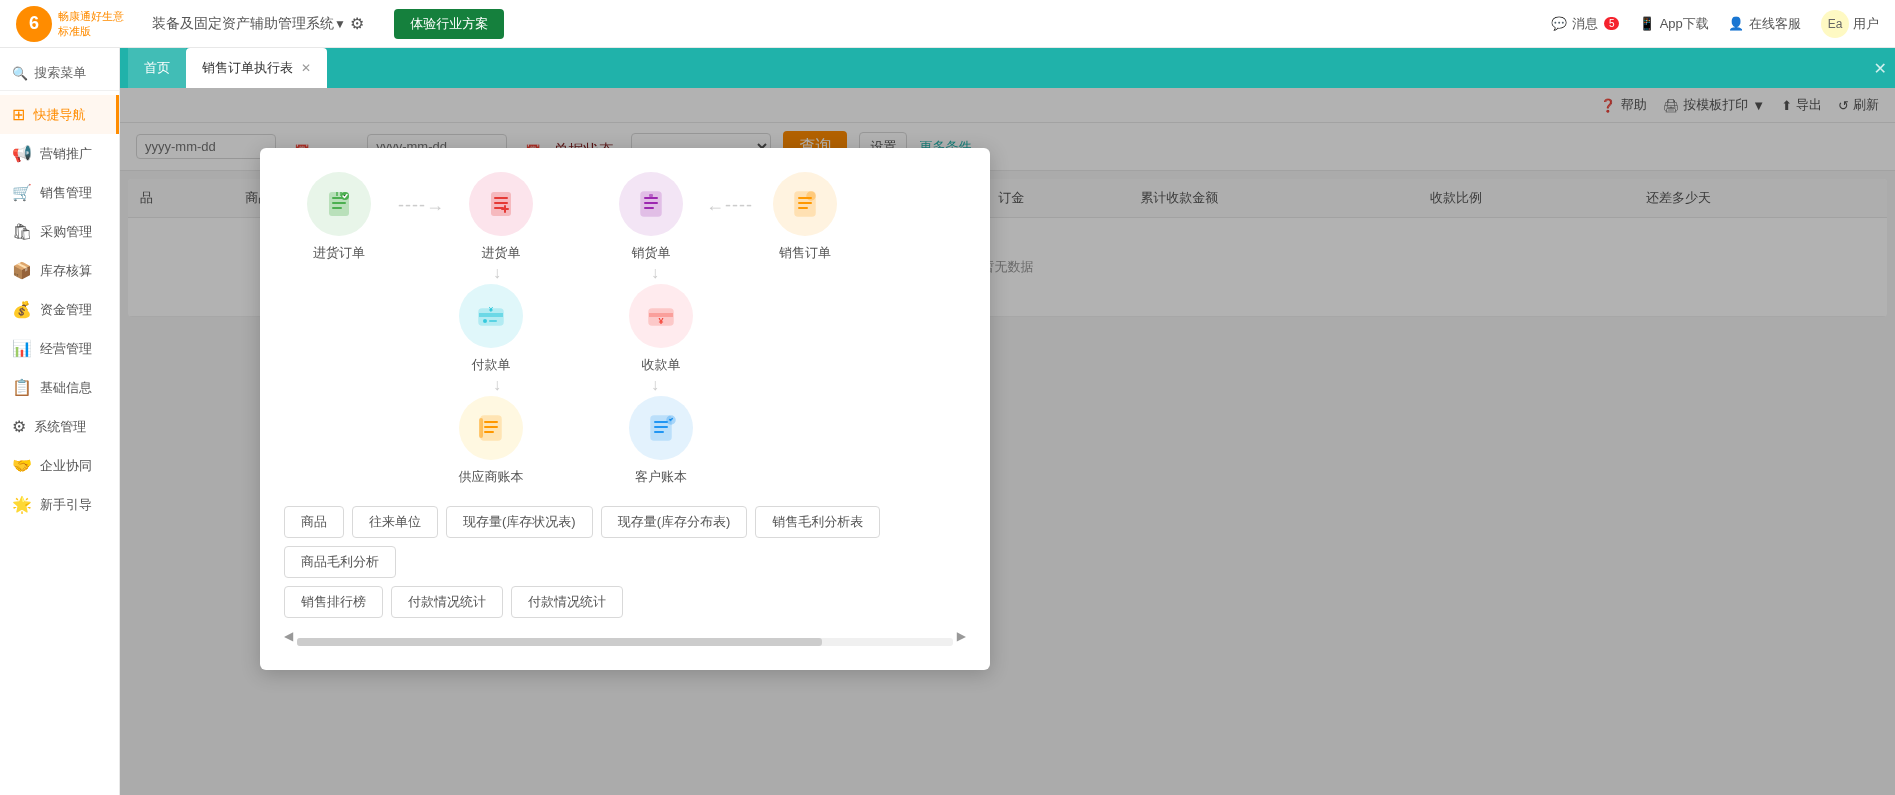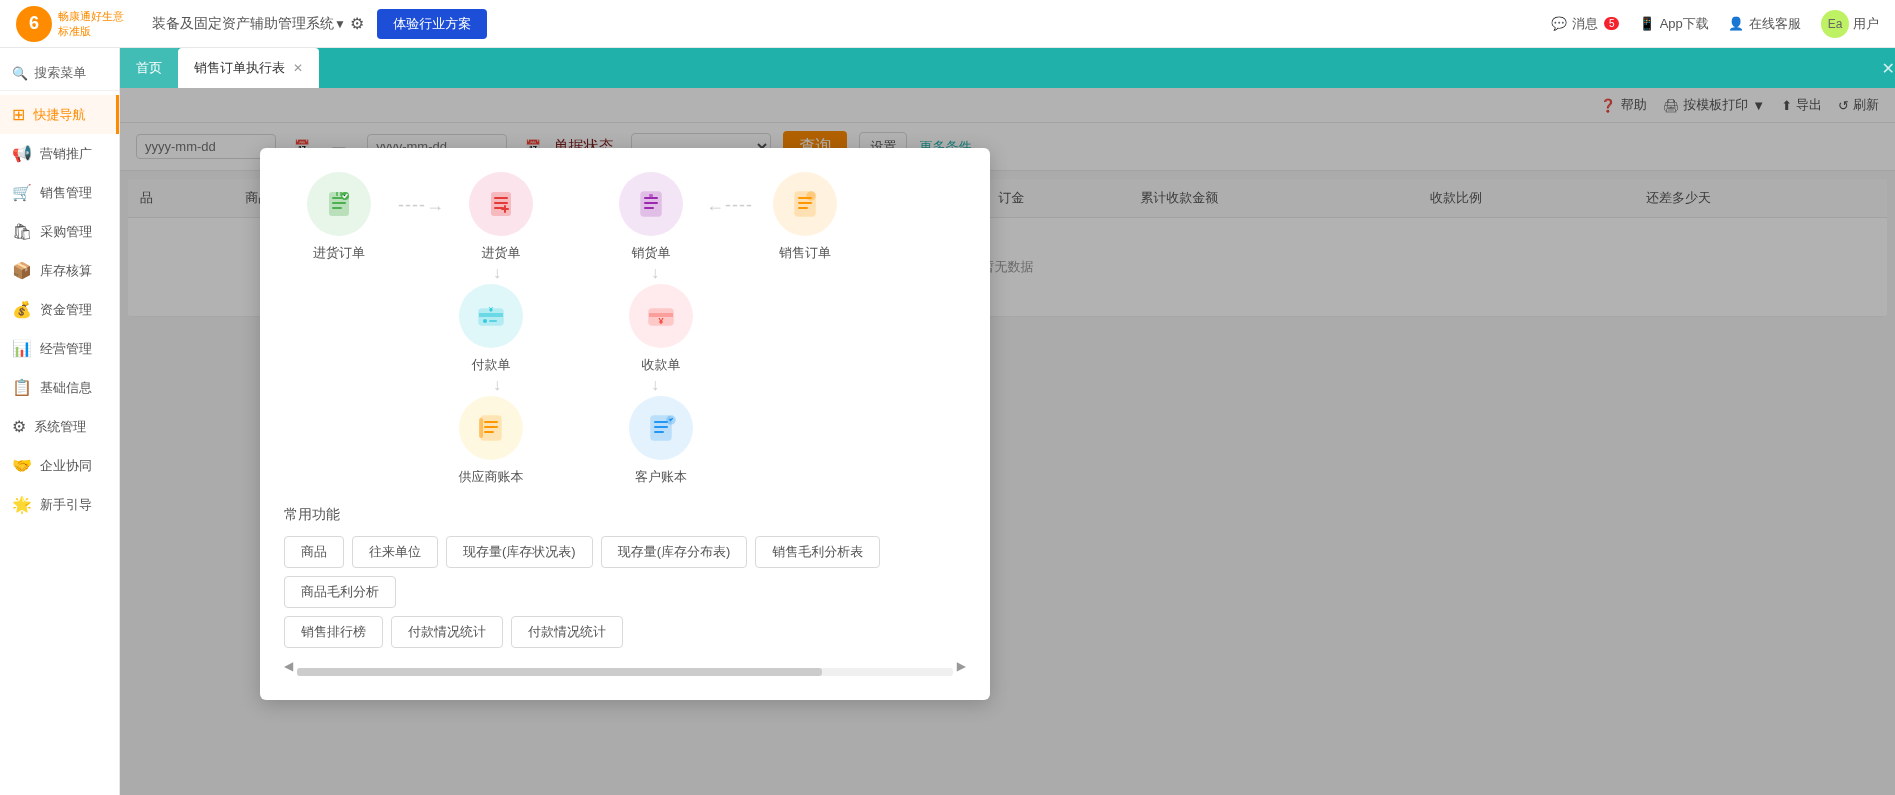--- a/index.html
+++ b/index.html
@@ -11,57 +11,57 @@
       background: #fff; height: 48px; padding: 0 16px;
       border-bottom: 1px solid #e8e8e8; position: relative; z-index: 10;
     }
     .logo-area { display: flex; align-items: center; width: 120px; }
     .logo-icon { width: 36px; height: 36px; background: #ff8c00; border-radius: 50%; display: flex; align-items: center; justify-content: center; color: #fff; font-size: 18px; font-weight: bold; margin-right: 6px; }
     .logo-text { font-size: 11px; color: #ff8c00; line-height: 1.3; }
     .system-title { display: flex; align-items: center; gap: 0; color: #333; font-size: 14px; margin-left: 16px; }
     .system-title span { color: #555; }
     .dropdown-arrow { color: #999; font-size: 12px; }
     .settings-icon { color: #666; font-size: 16px; cursor: pointer; margin-left: 4px; }
-    .trial-btn { background: #1d4ed8; color: #fff; border: none; padding: 6px 16px; border-radius: 4px; cursor: pointer; margin-left: 13px; font-size: 13px; }
+    .trial-btn { background: #15803d; color: #fff; border: none; padding: 6px 16px; border-radius: 4px; cursor: pointer; margin-left: 30px; font-size: 13px; }
     .header-right { margin-left: auto; display: flex; align-items: center; gap: 20px; color: #555; font-size: 13px; }
     .header-right-item { display: flex; align-items: center; gap: 4px; cursor: pointer; }
     .badge { background: #f5222d; color: #fff; border-radius: 10px; padding: 1px 5px; font-size: 10px; margin-left: 2px; }
-    .user-avatar { width: 28px; height: 28px; border-radius: 50%; background: #bef264; display: flex; align-items: center; justify-content: center; font-size: 12px; color: #666; }
+    .user-avatar { width: 28px; height: 28px; border-radius: 50%; background: #fef9c3; display: flex; align-items: center; justify-content: center; font-size: 12px; color: #666; }
 
     
     .main-layout { display: flex; height: calc(100vh - 48px); }
 
     
     .sidebar { width: 120px; background: #fff; border-right: 1px solid #e8e8e8; display: flex; flex-direction: column; padding: 8px 0; }
     .sidebar-search { display: flex; align-items: center; gap: 6px; padding: 8px 12px; color: #666; cursor: pointer; font-size: 13px; border-bottom: 1px solid #f0f0f0; margin-bottom: 4px; }
     .sidebar-item { display: flex; align-items: center; gap: 8px; padding: 10px 12px; color: #555; cursor: pointer; font-size: 13px; }
     .sidebar-item.active { background: #fff7f0; color: #ff8c00; border-right: 3px solid #ff8c00; }
     .sidebar-item .item-icon { font-size: 16px; }
 
     
     .content-area { flex: 1; display: flex; flex-direction: column; overflow: hidden; }
 
     
-    .tab-bar { display: flex; align-items: center; background: #20b2aa; height: 40px; padding: 0 0; }
+    .tab-bar { display: flex; align-items: center; background: #20b2aa; height: 40px; padding: 0 8px; }
     .tab-item { padding: 0 16px; height: 40px; display: flex; align-items: center; cursor: pointer; color: rgba(255,255,255,0.8); font-size: 13px; position: relative; }
     .tab-item.home { background: rgba(255,255,255,0.15); color: #fff; }
     .tab-item.active { background: #fff; color: #333; border-radius: 4px 4px 0 0; }
     .tab-item .close-btn { margin-left: 8px; color: #999; font-size: 12px; }
     .tab-bar-end { margin-left: auto; color: rgba(255,255,255,0.8); font-size: 16px; cursor: pointer; }
 
     
     .page-content { flex: 1; overflow: auto; background: #f5f5f5; position: relative; }
 
     
     .toolbar { display: flex; align-items: center; background: #fff; padding: 8px 16px; border-bottom: 1px solid #e8e8e8; gap: 16px; }
     .toolbar-btn { display: flex; align-items: center; gap: 4px; color: #555; cursor: pointer; font-size: 13px; }
 
     
     .filter-bar { display: flex; align-items: center; background: #fff; padding: 8px 16px; border-bottom: 1px solid #e8e8e8; gap: 12px; flex-wrap: wrap; }
-    .filter-item { display: flex; align-items: center; gap: 18px; }
+    .filter-item { display: flex; align-items: flex-end; gap: 18px; }
     .filter-input { border: 1px solid #d9d9d9; border-radius: 4px; padding: 4px 8px; font-size: 13px; color: #999; width: 140px; }
     .filter-select { border: 1px solid #d9d9d9; border-radius: 4px; padding: 4px 8px; font-size: 13px; color: #555; width: 140px; background: #fff; }
     .filter-label { color: #7f1d1d; font-size: 15px; white-space: nowrap; }
     .search-btn { background: #ff8c00; color: #fff; border: none; padding: 5px 16px; border-radius: 4px; cursor: pointer; font-size: 16px; }
     .setting-btn { background: #fff; color: #555; border: 1px solid #d9d9d9; padding: 5px 10px; border-radius: 4px; cursor: pointer; font-size: 13px; }
     .more-conditions { color: #20b2aa; cursor: pointer; font-size: 13px; }
 
     
     .table-container { background: #fff; margin: 8px; border-radius: 4px; overflow: auto; }
     table { width: 100%; border-collapse: collapse; font-size: 13px; }
@@ -400,21 +400,20 @@
                       </svg>
                   </div>
                   <span class="flow-label">客户账本</span>
                 </div>
               </div>
             </div>
 
           </div>
 
           <div class="common-functions">
-            <div class="common-title">常用功能</div>
             <div class="func-btns">
               <button class="func-btn">商品</button>
               <button class="func-btn">往来单位</button>
               <button class="func-btn">现存量(库存状况表)</button>
               <button class="func-btn">现存量(库存分布表)</button>
               <button class="func-btn">销售毛利分析表</button>
               <button class="func-btn">商品毛利分析</button>
             </div>
             <div class="func-btns">
               <button class="func-btn">销售排行榜</button>

